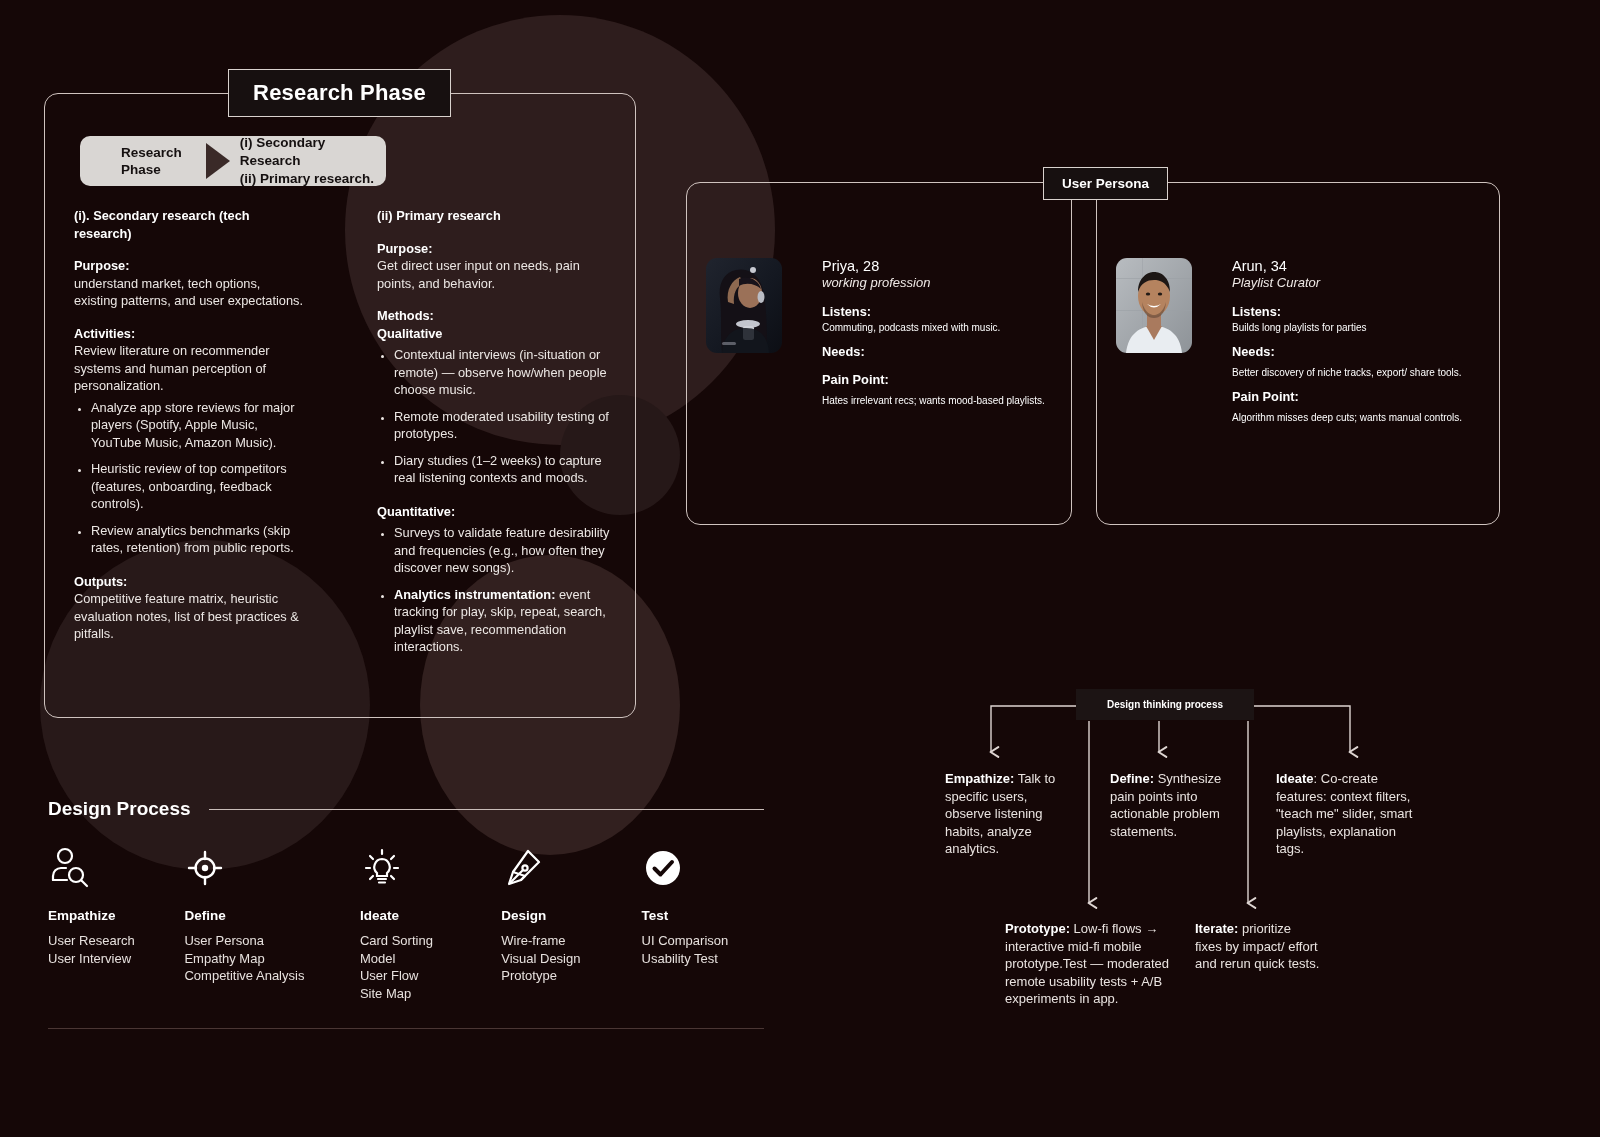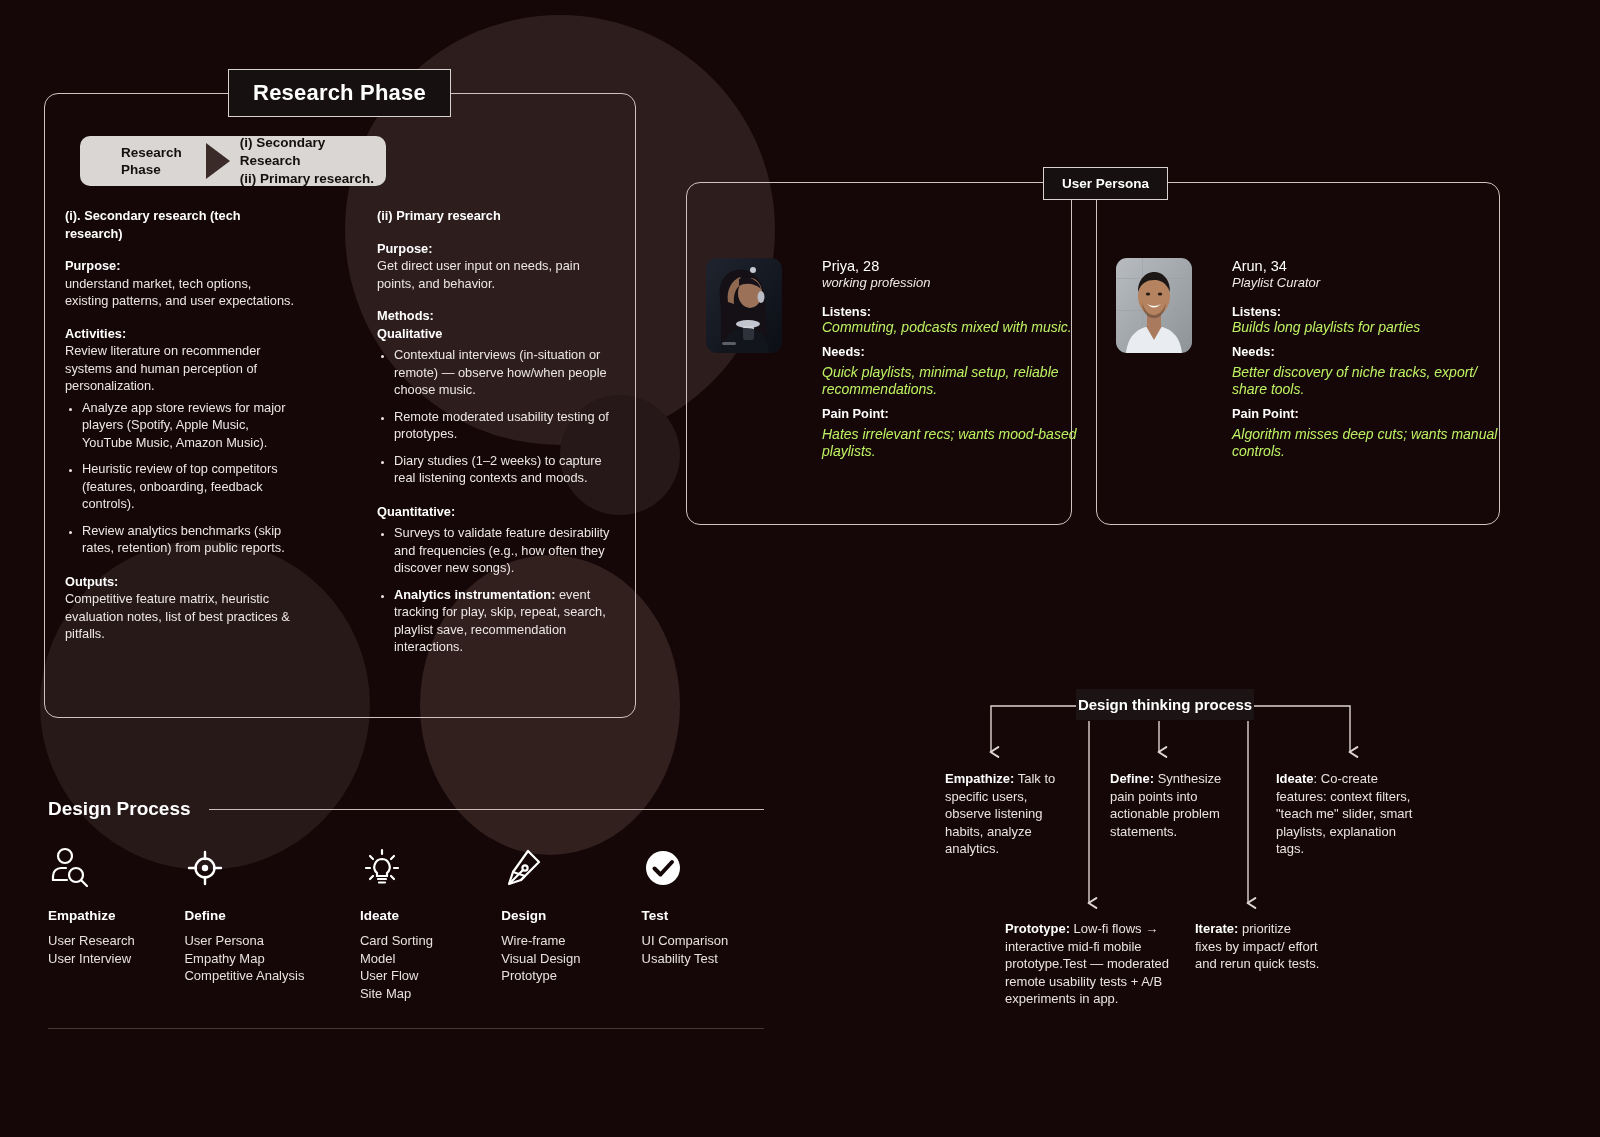--- a/index.html
+++ b/index.html
@@ -62,21 +62,21 @@
     border-bottom: 18px solid transparent;
     border-left: 24px solid #3a2a28;
     margin: 0 10px 0 0;
   }
   #flow-pill .pill-right {
     color: #151010; font-weight: bold; font-size: 13.5px; line-height: 18px;
   }
 
   
   .res-col { position: absolute; color: #ece7e4; font-size: 12.8px; line-height: 17.5px; }
-  #res-col-a { left: 65px; top: 207px; width: 230px; }
+  #res-col-a { left: 74px; top: 207px; width: 230px; }
   #res-col-b { left: 377px; top: 207px; width: 236px; }
   .res-col .hd { font-weight: bold; color: #ffffff; }
   .res-col .sub-hd { font-weight: bold; color: #ffffff; }
   .res-col p { margin: 0; }
   .res-col .gap { height: 15px; }
   .res-col .gap-sm { height: 7px; }
   .res-col ul { margin: 4px 0 0 0; padding-left: 17px; }
   .res-col li { margin-bottom: 9px; }
   .res-col li::marker { font-size: 11px; }
   .res-col li b { color:#fff; }
@@ -103,21 +103,21 @@
 
   .avatar {
     width: 76px; height: 95px; border-radius: 11px; flex: 0 0 auto;
     overflow: hidden; position: relative;
   }
   .persona-body { margin-left: 40px; width: 258px; }
   #persona-arun .persona-body { width: 278px; }
   .persona-name { color:#ffffff; font-weight: normal; font-size: 14.5px; }
   .persona-role { color:#efe9e6; font-style: italic; font-size: 13px; margin-top: 1px; }
   .persona-lbl  { color:#ffffff; font-weight: bold; font-size: 12.8px; }
-  .persona-txt  { color:#bef264; font-size: 14px; line-height: 17px; font-style: italic; }
+  .persona-txt  { color:#ffffff; font-size: 10px; line-height: 17px; }
   .sp-14 { height: 14px; } .sp-8 { height: 8px; } .sp-5 { height: 5px; }
 
   
   #design-process-head {
     position: absolute; left: 48px; top: 798px; display: flex; align-items: center;
     width: 716px;
   }
   #design-process-head .dp-title {
     color: #ffffff; font-weight: bold; font-size: 19px; white-space: nowrap;
   }
@@ -132,21 +132,21 @@
   .dp-step { width: 140px; }
   .dp-step:nth-child(2) { width: 180px; }
   .dp-step:nth-child(3) { width: 145px; }
   .dp-step:nth-child(4) { width: 144px; }
   .dp-icon { height: 46px; display: flex; align-items: center; }
   .dp-name { color:#ffffff; font-weight: bold; font-size: 13.5px; margin-top: 17px; }
   .dp-list { color:#e7e1de; font-size: 13px; line-height: 17.5px; margin-top: 9px; }
   #dtp-title {
     position: absolute; left: 1076px; top: 689px; width: 178px; height: 31px;
     background: #1c1414; border: none; color:#ffffff;
-    font-weight: bold; font-size: 15px;
+    font-weight: bold; font-size: 10px;
     display:flex; align-items:center; justify-content:center; z-index:3;
   }
   .dtp-node { position: absolute; color:#e9e3e0; font-size: 13px; line-height: 17.5px; }
   .dtp-node b { color:#ffffff; }
 
   
   #dtp-lines { position: absolute; left: 0; top: 0; width: 1600px; height: 1137px;
                pointer-events:none; }
 
   svg.icon { display:block; }
@@ -254,21 +254,20 @@
     </div>
     <div class="persona-body">
       <div class="persona-name">Priya, 28</div>
       <div class="persona-role">working profession</div>
       <div class="sp-14"></div>
       <div class="persona-lbl">Listens:</div>
       <div class="persona-txt">Commuting, podcasts mixed with music.</div>
       <div class="sp-8"></div>
       <div class="persona-lbl">Needs:</div>
       <div class="sp-5"></div>
-      <div class="persona-txt">Quick playlists, minimal setup, reliable recommendations.</div>
       <div class="sp-8"></div>
       <div class="persona-lbl"> Pain Point:</div>
       <div class="sp-5"></div>
       <div class="persona-txt">Hates irrelevant recs; wants mood-based playlists.</div>
     </div>
   </div>
 
   <div class="persona-card" id="persona-arun">
     <div class="avatar">
       <svg class="icon" width="76" height="95" viewBox="0 0 76 95" aria-hidden="true">

